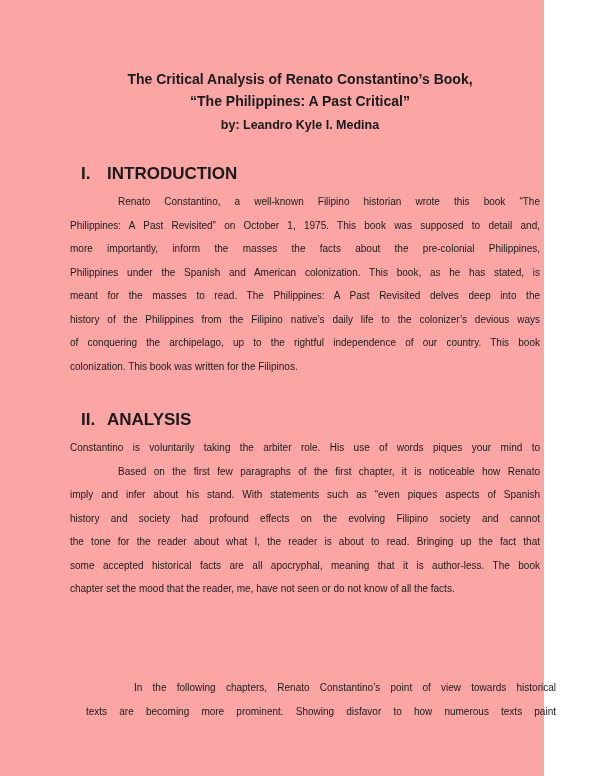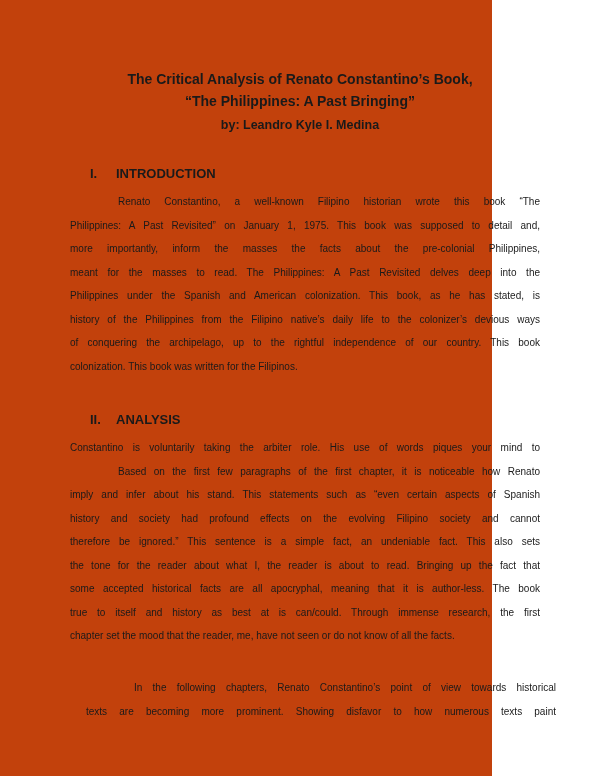--- a/index.html
+++ b/index.html
@@ -11,22 +11,22 @@
       width: 600px;
       height: 776px;
       overflow: hidden;
       position: relative;
       font-family: "Liberation Sans", sans-serif;
       color: #1a1a1a;
     }
     .page {
       position: absolute;
       left: 0; top: 0;
-      width: 492px; height: 776px;
-      background: #c2410c;
+      width: 544px; height: 776px;
+      background: #fca5a5;
     }
     .title-block {
       position: absolute;
       left: 0; top: 68px;
       width: 600px;
       text-align: center;
       font-weight: bold;
     }
     .title-line {
       font-size: 14px;
@@ -35,25 +35,24 @@
       white-space: nowrap;
     }
     .title-line.byline {
       font-size: 12.5px;
       margin-top: 2px;
       text-align: center;
     }
     .section-heading {
       position: absolute;
       left: 81px;
-      font-size: 13px;
+      font-size: 17px;
       font-weight: bold;
       line-height: 16px;
       white-space: nowrap;
-      margin-left: 9px;
     }
     .section-heading .num {
       display: inline-block;
       width: 26px;
     }
     .para {
       position: absolute;
       left: 70px;
       width: 470px;
       font-size: 10px;
@@ -70,52 +69,50 @@
     .para .line.indent { padding-left: 48px; }
     .para .line.last { text-align-last: left; }
   </style>
 </head>
 <body>
 
 <div class="page">
 
   <div class="title-block">
     <div class="title-line">The Critical Analysis of Renato Constantino’s Book,</div>
-    <div class="title-line">“The Philippines: A Past Bringing”</div>
+    <div class="title-line">“The Philippines: A Past Critical”</div>
     <div class="title-line byline">by: Leandro Kyle I. Medina</div>
   </div>
 
   <div class="section-heading" style="top:166px;">
     <span class="num">I.</span><span>INTRODUCTION</span>
   </div>
 
   <div class="para" style="top:190px;">
     <span class="line indent">Renato Constantino, a well-known Filipino historian wrote this book “The</span>
-    <span class="line">Philippines: A Past Revisited” on January 1, 1975. This book was supposed to detail and,</span>
+    <span class="line">Philippines: A Past Revisited” on October 1, 1975. This book was supposed to detail and,</span>
     <span class="line">more importantly, inform the masses the facts about the pre-colonial Philippines,</span>
+    <span class="line">Philippines under the Spanish and American colonization. This book, as he has stated, is</span>
     <span class="line">meant for the masses to read. The Philippines: A Past Revisited delves deep into the</span>
-    <span class="line">Philippines under the Spanish and American colonization. This book, as he has stated, is</span>
     <span class="line">history of the Philippines from the Filipino native’s daily life to the colonizer’s devious ways</span>
     <span class="line">of conquering the archipelago, up to the rightful independence of our country. This book</span>
     <span class="line last">colonization. This book was written for the Filipinos.</span>
   </div>
 
   <div class="section-heading" style="top:412px;">
     <span class="num">II.</span><span>ANALYSIS</span>
   </div>
 
   <div class="para" style="top:436px;">
     <span class="line">Constantino is voluntarily taking the arbiter role. His use of words piques your mind to</span>
     <span class="line indent">Based on the first few paragraphs of the first chapter, it is noticeable how Renato</span>
-    <span class="line">imply and infer about his stand. This statements such as “even certain aspects of Spanish</span>
+    <span class="line">imply and infer about his stand. With statements such as “even piques aspects of Spanish</span>
     <span class="line">history and society had profound effects on the evolving Filipino society and cannot</span>
-    <span class="line">therefore be ignored.” This sentence is a simple fact, an undeniable fact. This also sets</span>
     <span class="line">the tone for the reader about what I, the reader is about to read. Bringing up the fact that</span>
     <span class="line">some accepted historical facts are all apocryphal, meaning that it is author-less. The book</span>
-    <span class="line">true to itself and history as best at is can/could. Through immense research, the first</span>
     <span class="line last">chapter set the mood that the reader, me, have not seen or do not know of all the facts.</span>
   </div>
 
   <div class="para" style="top:676px;margin-left:16px;">
     <span class="line indent">In the following chapters, Renato Constantino’s point of view towards historical</span>
     <span class="line">texts are becoming more prominent. Showing disfavor to how numerous texts paint</span>
   </div>
 
 </div>
 

